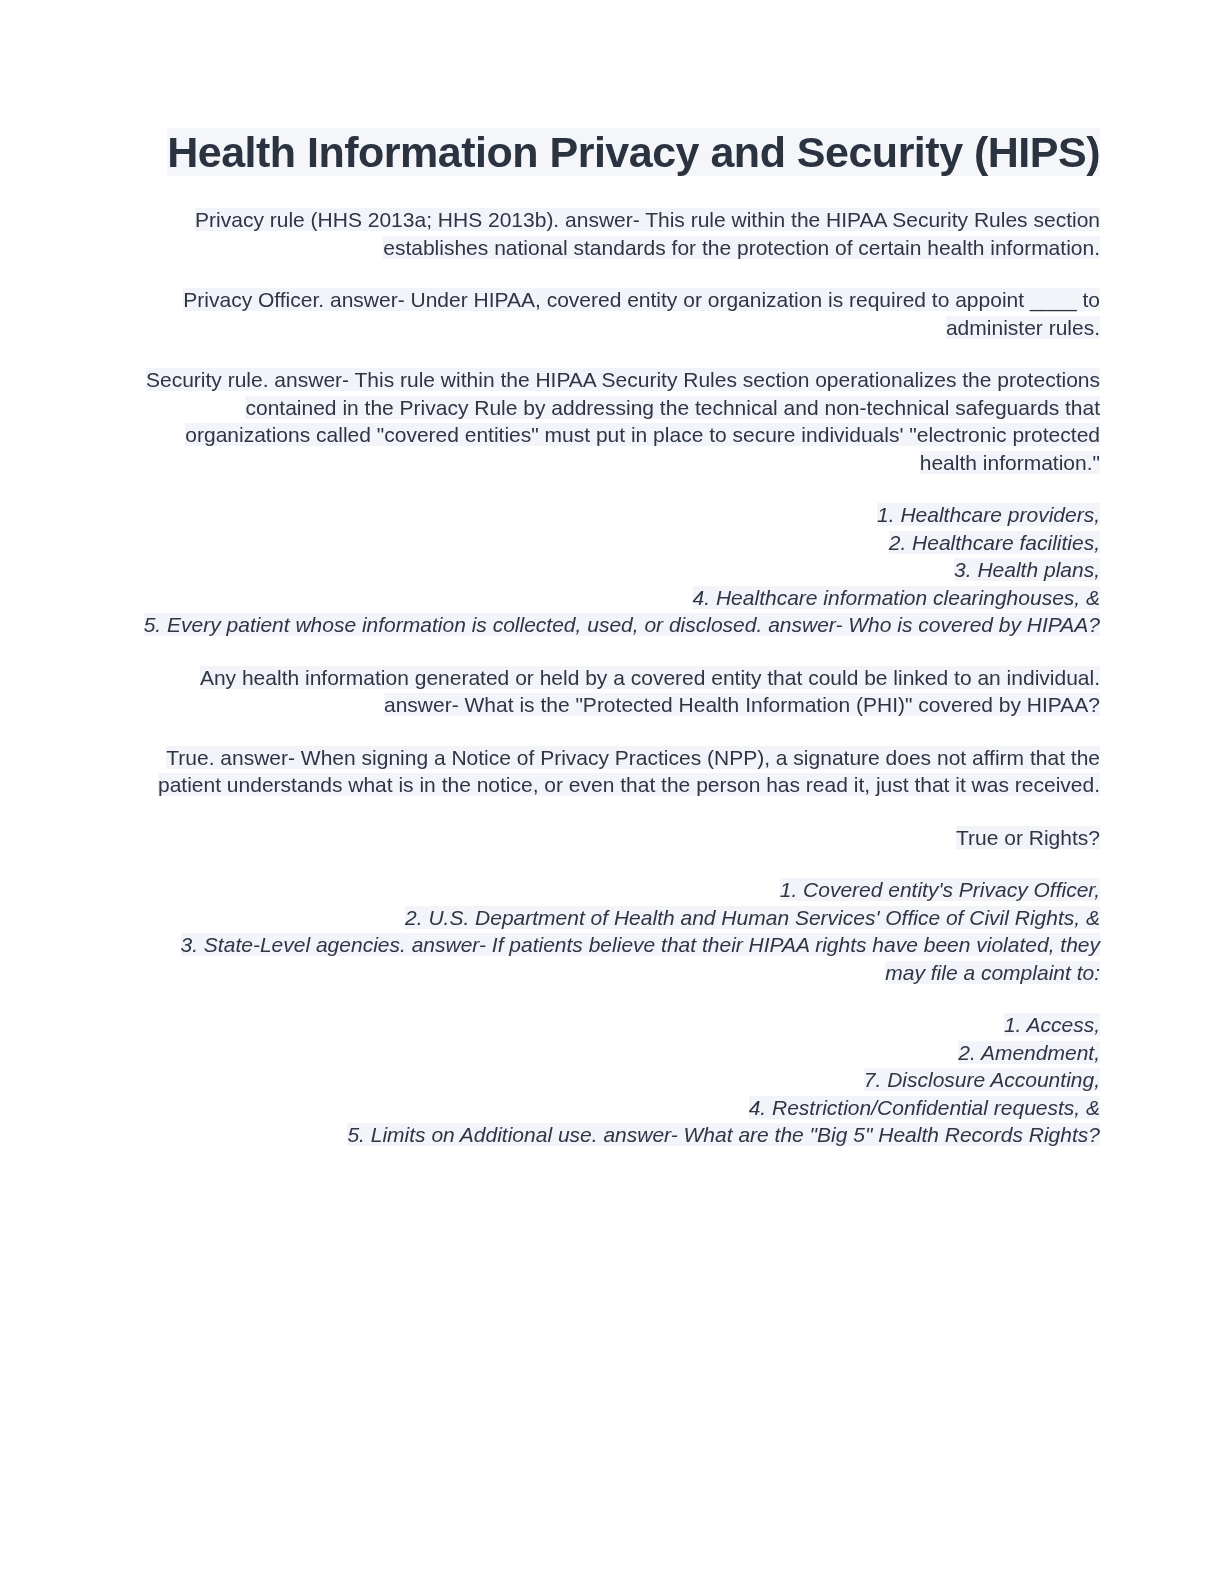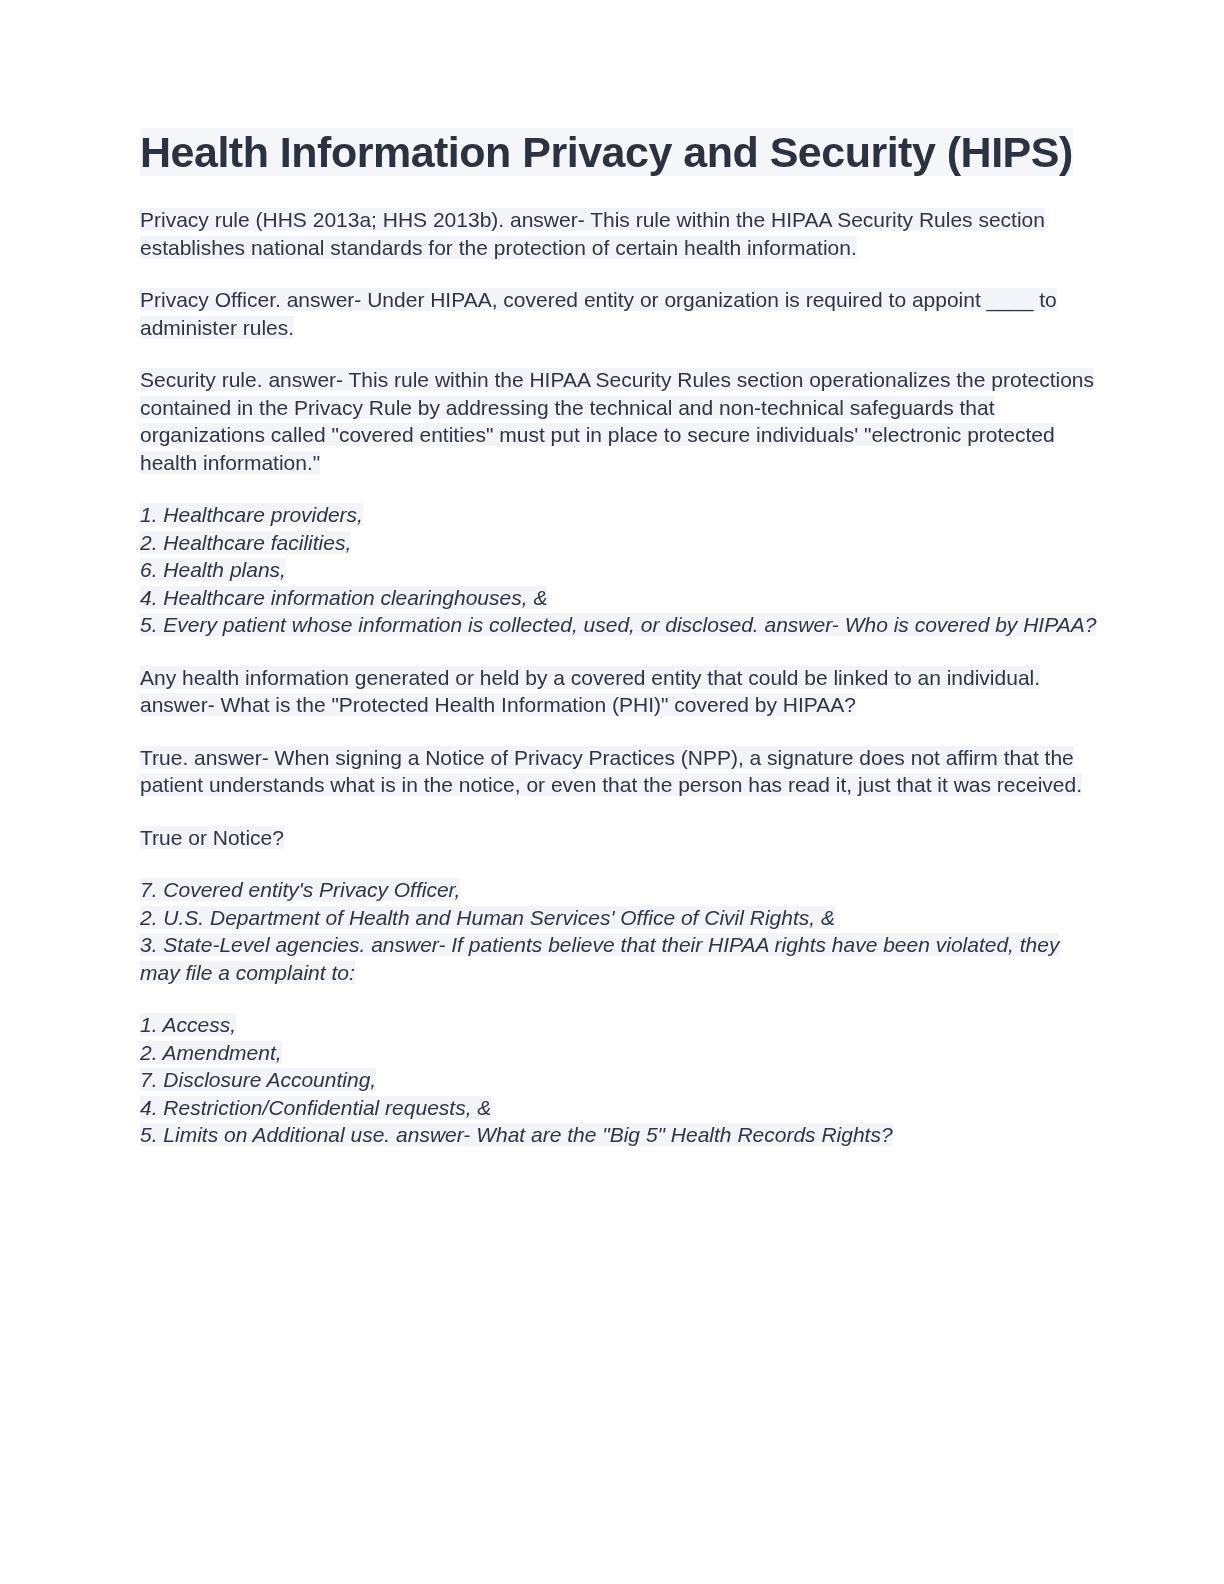--- a/index.html
+++ b/index.html
@@ -12,20 +12,21 @@
     background: #ffffff;
     font-family: "Liberation Sans", sans-serif;
     color: #2d3142;
   }
   .page {
     position: relative;
     width: 1196px;
     height: 1584px;
     box-sizing: border-box;
     padding: 126px 96px 0 140px;
+    text-align: right;
   }
   .doc-title {
     font-size: 43px;
     line-height: 1.22;
     font-weight: bold;
     color: #2b3240;
     margin: 0 0 28px 0;
     letter-spacing: -0.5px;
   }
   .doc-title .hl {
@@ -55,29 +56,29 @@
 
 <div class="page">
   <h1 class="doc-title"><span class="hl">Health Information Privacy and Security (HIPS)</span></h1>
   <div class="body">
     <p class="para"><span class="hl">Privacy rule (HHS 2013a; HHS 2013b). answer- This rule within the HIPAA Security Rules section establishes national standards for the protection of certain health information.</span></p>
     <p class="para"><span class="hl">Privacy Officer. answer- Under HIPAA, covered entity or organization is required to appoint ____ to administer rules.</span></p>
     <p class="para"><span class="hl">Security rule. answer- This rule within the HIPAA Security Rules section operationalizes the protections contained in the Privacy Rule by addressing the technical and non-technical safeguards that organizations called "covered entities" must put in place to secure individuals' "electronic protected health information."</span></p>
     <p class="para">
       <span class="list-line"><span class="hl">1. Healthcare providers,</span></span>
       <span class="list-line"><span class="hl">2. Healthcare facilities,</span></span>
-      <span class="list-line"><span class="hl">6. Health plans,</span></span>
+      <span class="list-line"><span class="hl">3. Health plans,</span></span>
       <span class="list-line"><span class="hl">4. Healthcare information clearinghouses, &amp;</span></span>
       <span class="list-line"><span class="hl">5. Every patient whose information is collected, used, or disclosed. answer- Who is covered by HIPAA?</span></span>
     </p>
     <p class="para"><span class="hl">Any health information generated or held by a covered entity that could be linked to an individual. answer- What is the "Protected Health Information (PHI)" covered by HIPAA?</span></p>
     <p class="para"><span class="hl">True. answer- When signing a Notice of Privacy Practices (NPP), a signature does not affirm that the patient understands what is in the notice, or even that the person has read it, just that it was received.</span></p>
-    <p class="para"><span class="hl">True or Notice?</span></p>
+    <p class="para"><span class="hl">True or Rights?</span></p>
     <p class="para">
-      <span class="list-line"><span class="hl">7. Covered entity's Privacy Officer,</span></span>
+      <span class="list-line"><span class="hl">1. Covered entity's Privacy Officer,</span></span>
       <span class="list-line"><span class="hl">2. U.S. Department of Health and Human Services' Office of Civil Rights, &amp;</span></span>
       <span class="list-line"><span class="hl">3. State-Level agencies. answer- If patients believe that their HIPAA rights have been violated, they may file a complaint to:</span></span>
     </p>
     <p class="para">
       <span class="list-line"><span class="hl">1. Access,</span></span>
       <span class="list-line"><span class="hl">2. Amendment,</span></span>
       <span class="list-line"><span class="hl">7. Disclosure Accounting,</span></span>
       <span class="list-line"><span class="hl">4. Restriction/Confidential requests, &amp;</span></span>
       <span class="list-line"><span class="hl">5. Limits on Additional use. answer- What are the "Big 5" Health Records Rights?</span></span>
     </p>

